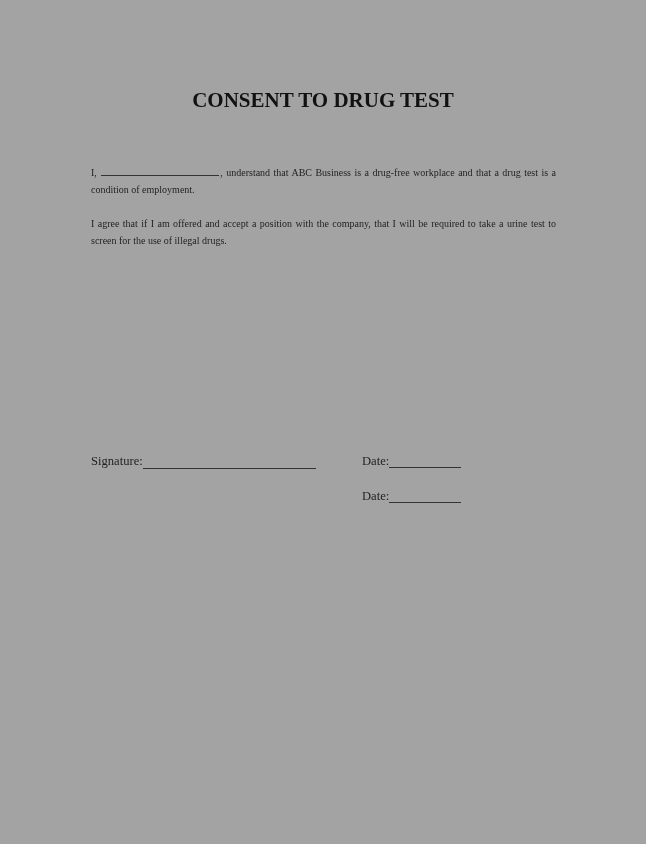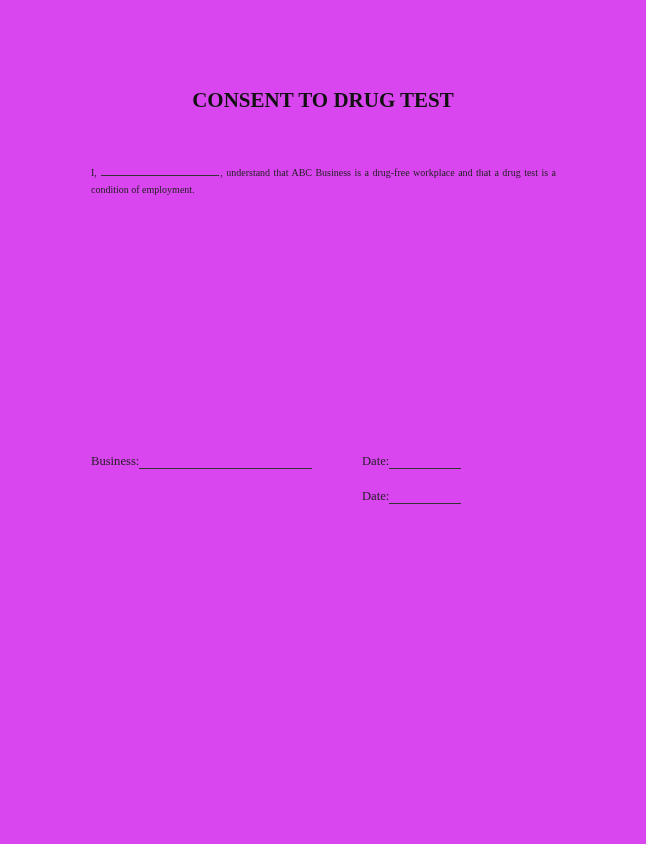--- a/index.html
+++ b/index.html
@@ -13,21 +13,21 @@
       position: relative;
       overflow: hidden;
       font-family: "Liberation Serif", "DejaVu Serif", serif;
       color: #1a1a1a;
     }
     .page {
       position: absolute;
       left: 0; top: 0;
       width: 646px;
       height: 844px;
-      background: #d946ef;
+      background: #a3a3a3;
     }
     .title {
       position: absolute;
       top: 88px;
       left: 0;
       width: 646px;
       text-align: center;
       font-weight: bold;
       font-size: 21px;
       letter-spacing: 0px;
@@ -74,21 +74,21 @@
     .row2 { top: 489px; }
     .row1 .main-line { width: 173px; }
     .row2 .main-line { width: 181px; }
 
     .date-field {
       position: absolute;
       left: 362px;
       font-size: 12.6px;
       color: #1f1f1f;
       display: flex;
-      align-items: flex-end;
+      align-items: center;
     }
     .date-field .line {
       display: inline-block;
       width: 72px;
       border-bottom: 1px solid #333;
       height: 12px;
     }
     .date1 { top: 454px; }
     .date2 { top: 489px; }
   </style>
@@ -97,25 +97,26 @@
 
 <div class="page">
 
   <h1 class="title">CONSENT TO DRUG TEST</h1>
 
   <p class="para p1">
     <span>I,</span>
     <span class="blank-inline"></span><span>, understand that ABC Business is a drug-free workplace and that a drug test is a condition of employment.</span>
   </p>
 
+  <p class="para p2">I agree that if I am offered and accept a position with the company, that I will be required to take a urine test to screen for the use of illegal drugs.</p>
 
 
 
   <div class="sig-row row1">
-    <span class="label">Business:</span>
+    <span class="label">Signature:</span>
     <span class="line main-line"></span>
   </div>
   <div class="date-field date1">
     <span class="label">Date:</span>
     <span class="line"></span>
   </div>
 
   <div class="date-field date2">
     <span class="label">Date:</span>
     <span class="line"></span>

